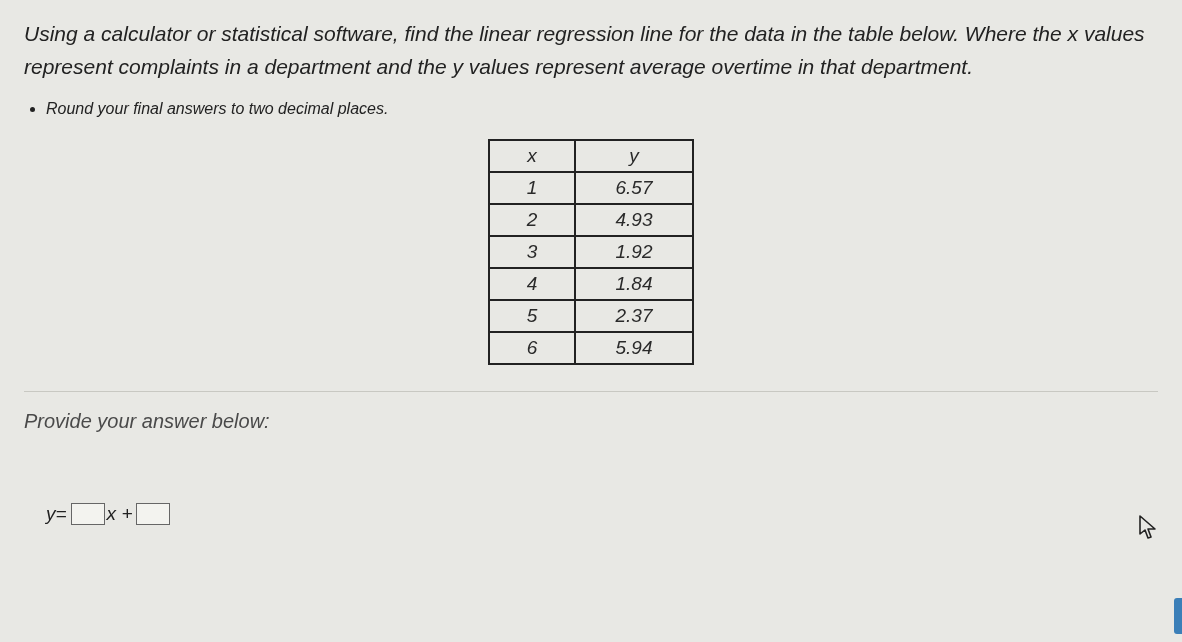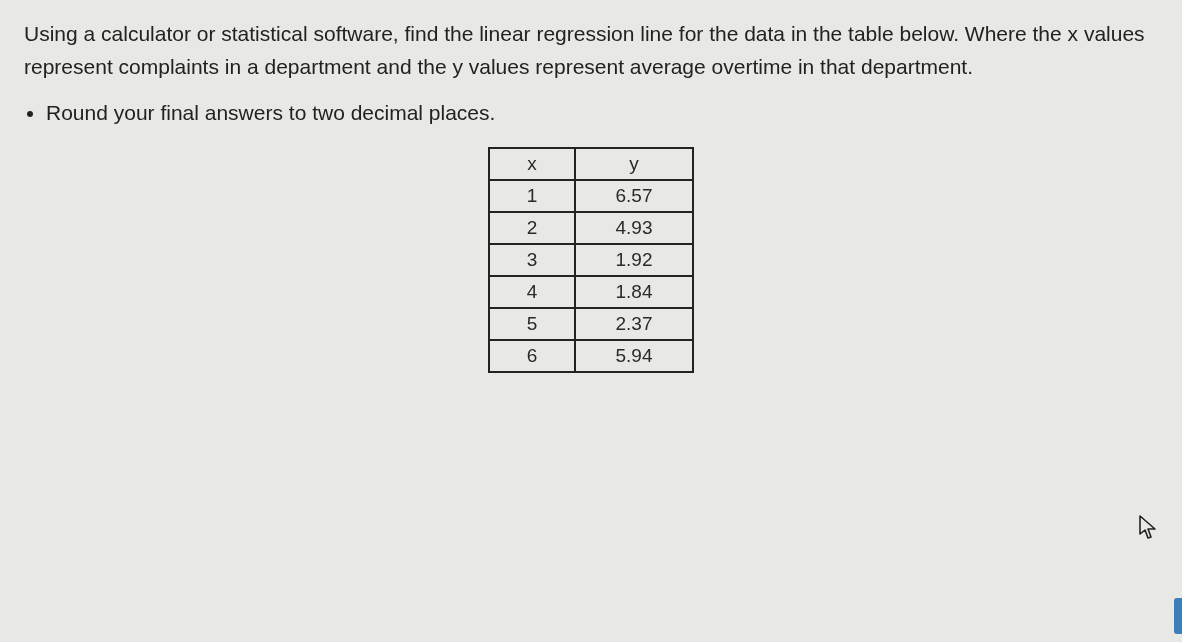--- a/index.html
+++ b/index.html
@@ -8,33 +8,34 @@
     padding: 0;
     width: 1182px;
     height: 642px;
     background: #e8e8e4;
     font-family: "Helvetica Neue", Arial, sans-serif;
     color: #2a2a2a;
     overflow: hidden;
   }
   .page {
     padding: 18px 24px 0 24px;
+    font-style: italic;
   }
   .question-text {
     font-size: 21px;
     line-height: 1.55;
     color: #222;
     margin-bottom: 14px;
   }
   ul.bullet {
     margin: 0 0 0 22px;
     padding: 0;
   }
   ul.bullet li {
-    font-size: 21px;
+    font-size: 16px;
     line-height: 1.5;
     color: #222;
     margin-bottom: 18px;
   }
   .table-wrap {
     display: flex;
     justify-content: center;
     margin-top: 8px;
     margin-bottom: 26px;
   }
@@ -137,20 +138,30 @@
         <td class="ycol">2.37</td>
       </tr>
       <tr>
         <td class="xcol">6</td>
         <td class="ycol">5.94</td>
       </tr>
     </tbody>
       </table>
   </div>
 
+  <div class="answer-section">
+    <div class="answer-label">Provide your answer below:</div>
+
+    <div class="equation-row">
+      <span class="eq-part">y=</span>
+      <span class="answer-box"></span>
+      <span class="eq-part">x +</span>
+      <span class="answer-box"></span>
+    </div>
+  </div>
 
 </div>
 
 <div class="cursor-icon">
   <svg viewBox="0 0 20 26">
     <path d="M2 2 L2 20 L7 16 L10 24 L13 23 L10 15 L17 15 Z" fill="none" stroke="#222" stroke-width="1.6" stroke-linejoin="round"></path>
   </svg>
 </div>
 
 <div class="edge-tab"></div>

